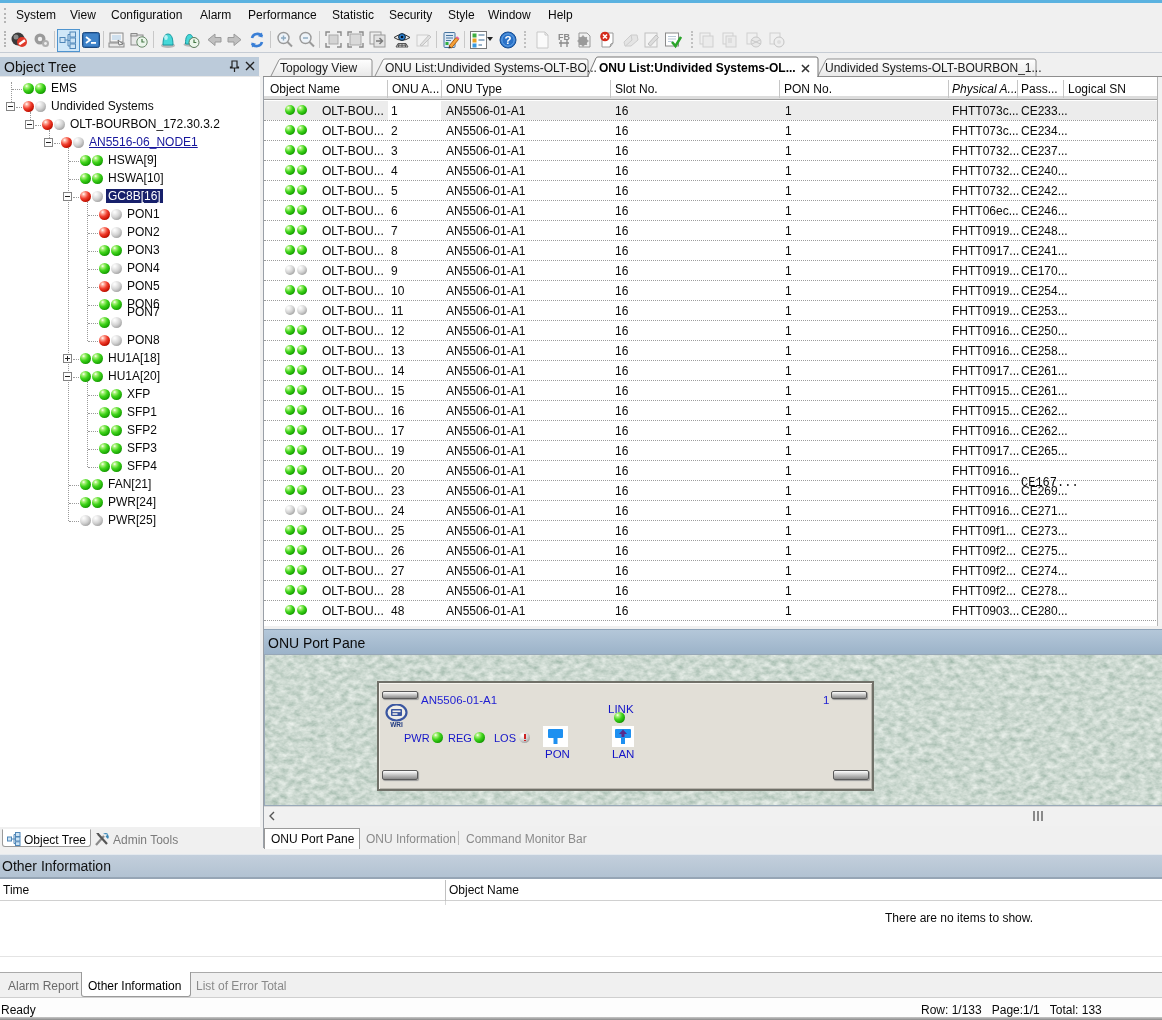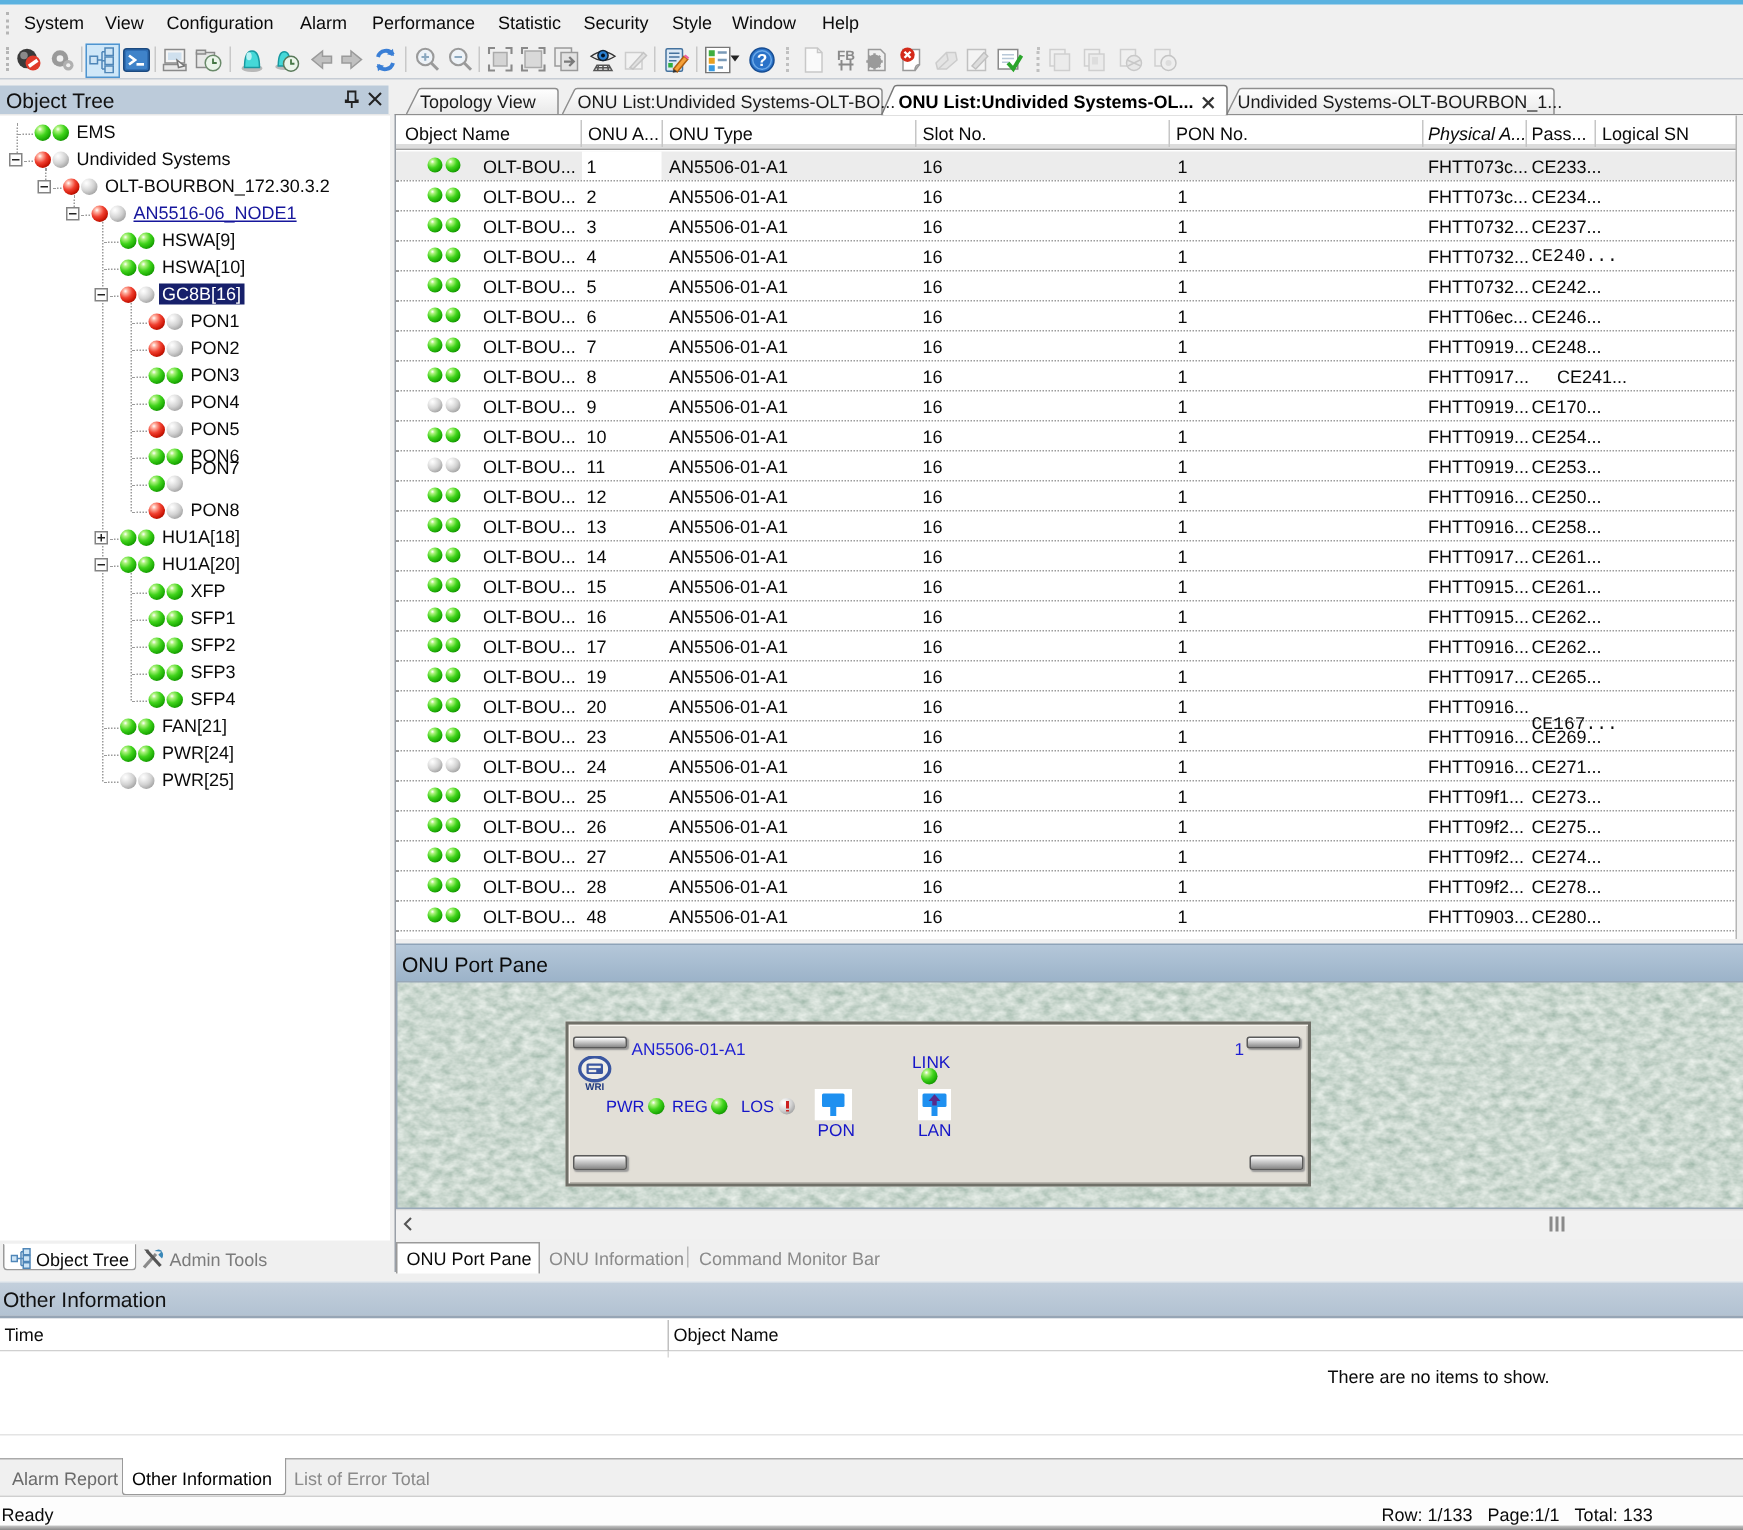--- a/index.html
+++ b/index.html
@@ -430,21 +430,21 @@
 <span class="abs t12" style="left:1021px;top:144px;">CE237...</span>
 <div class="abs" style="left:264px;top:180px;width:898px;height:1px;border-top:1px dotted #9c9c9c;"></div>
 <div class="ball bg" style="left:285px;top:165px;width:10px;height:10px;"></div>
 <div class="ball bg" style="left:297px;top:165px;width:10px;height:10px;"></div>
 <span class="abs t12" style="left:322px;top:164px;">OLT-BOU...</span>
 <span class="abs t12" style="left:391px;top:164px;">4</span>
 <span class="abs t12" style="left:446px;top:164px;">AN5506-01-A1</span>
 <span class="abs t12" style="left:615px;top:164px;">16</span>
 <span class="abs t12" style="left:785px;top:164px;">1</span>
 <span class="abs t12" style="left:952px;top:164px;">FHTT0732...</span>
-<span class="abs t12" style="left:1021px;top:164px;font-family:Liberation Mono, monospace;">CE240...</span>
+<span class="abs t12" style="left:1021px;top:164px;">CE240...</span>
 <div class="abs" style="left:264px;top:200px;width:898px;height:1px;border-top:1px dotted #9c9c9c;"></div>
 <div class="ball bg" style="left:285px;top:185px;width:10px;height:10px;"></div>
 <div class="ball bg" style="left:297px;top:185px;width:10px;height:10px;"></div>
 <span class="abs t12" style="left:322px;top:184px;">OLT-BOU...</span>
 <span class="abs t12" style="left:391px;top:184px;">5</span>
 <span class="abs t12" style="left:446px;top:184px;">AN5506-01-A1</span>
 <span class="abs t12" style="left:615px;top:184px;">16</span>
 <span class="abs t12" style="left:785px;top:184px;">1</span>
 <span class="abs t12" style="left:952px;top:184px;">FHTT0732...</span>
 <span class="abs t12" style="left:1021px;top:184px;">CE242...</span>
@@ -470,21 +470,21 @@
 <span class="abs t12" style="left:1021px;top:224px;">CE248...</span>
 <div class="abs" style="left:264px;top:260px;width:898px;height:1px;border-top:1px dotted #9c9c9c;"></div>
 <div class="ball bg" style="left:285px;top:245px;width:10px;height:10px;"></div>
 <div class="ball bg" style="left:297px;top:245px;width:10px;height:10px;"></div>
 <span class="abs t12" style="left:322px;top:244px;">OLT-BOU...</span>
 <span class="abs t12" style="left:391px;top:244px;">8</span>
 <span class="abs t12" style="left:446px;top:244px;">AN5506-01-A1</span>
 <span class="abs t12" style="left:615px;top:244px;">16</span>
 <span class="abs t12" style="left:785px;top:244px;">1</span>
 <span class="abs t12" style="left:952px;top:244px;">FHTT0917...</span>
-<span class="abs t12" style="left:1021px;top:244px;margin-left:17px;">CE241...</span>
+<span class="abs t12" style="left:1021px;top:244px;">CE241...</span>
 <div class="abs" style="left:264px;top:280px;width:898px;height:1px;border-top:1px dotted #9c9c9c;"></div>
 <div class="ball bw" style="left:285px;top:265px;width:10px;height:10px;"></div>
 <div class="ball bw" style="left:297px;top:265px;width:10px;height:10px;"></div>
 <span class="abs t12" style="left:322px;top:264px;">OLT-BOU...</span>
 <span class="abs t12" style="left:391px;top:264px;">9</span>
 <span class="abs t12" style="left:446px;top:264px;">AN5506-01-A1</span>
 <span class="abs t12" style="left:615px;top:264px;">16</span>
 <span class="abs t12" style="left:785px;top:264px;">1</span>
 <span class="abs t12" style="left:952px;top:264px;">FHTT0919...</span>
 <span class="abs t12" style="left:1021px;top:264px;">CE170...</span>

